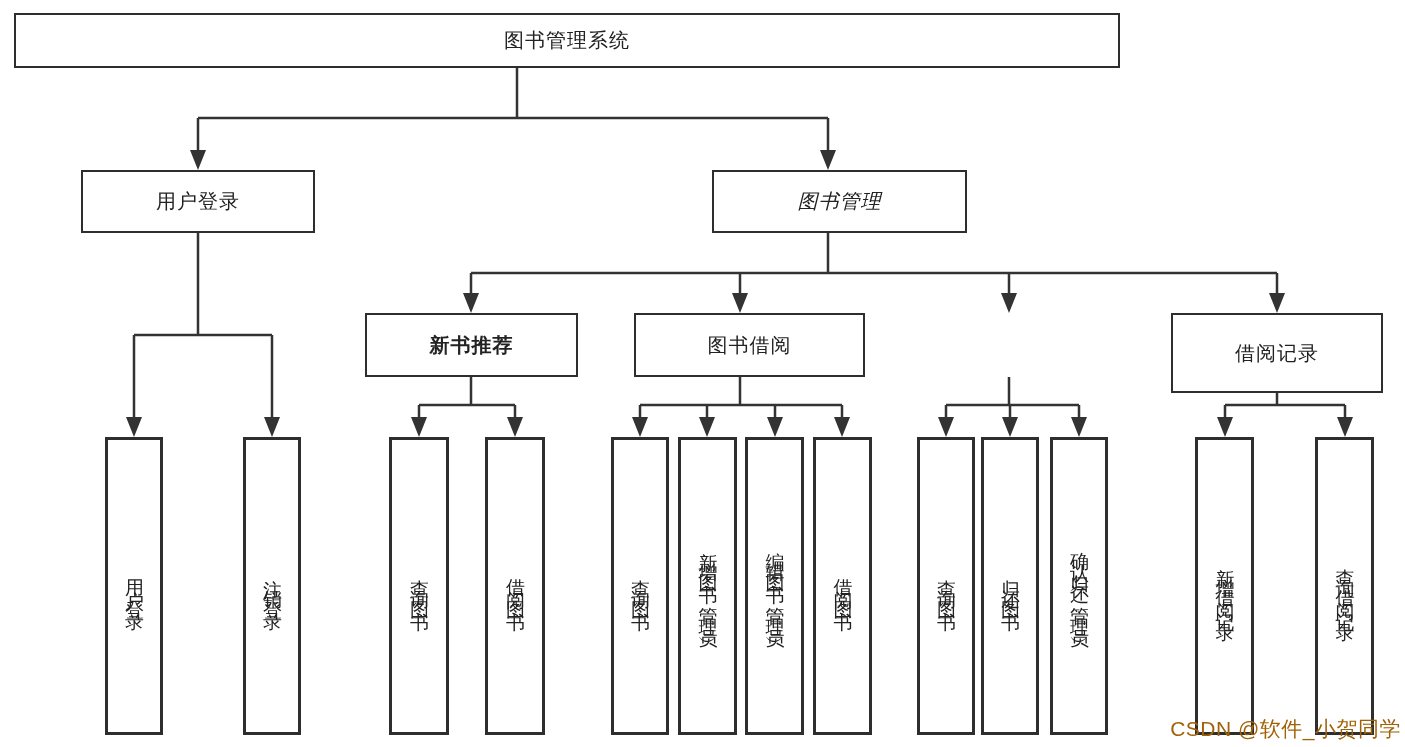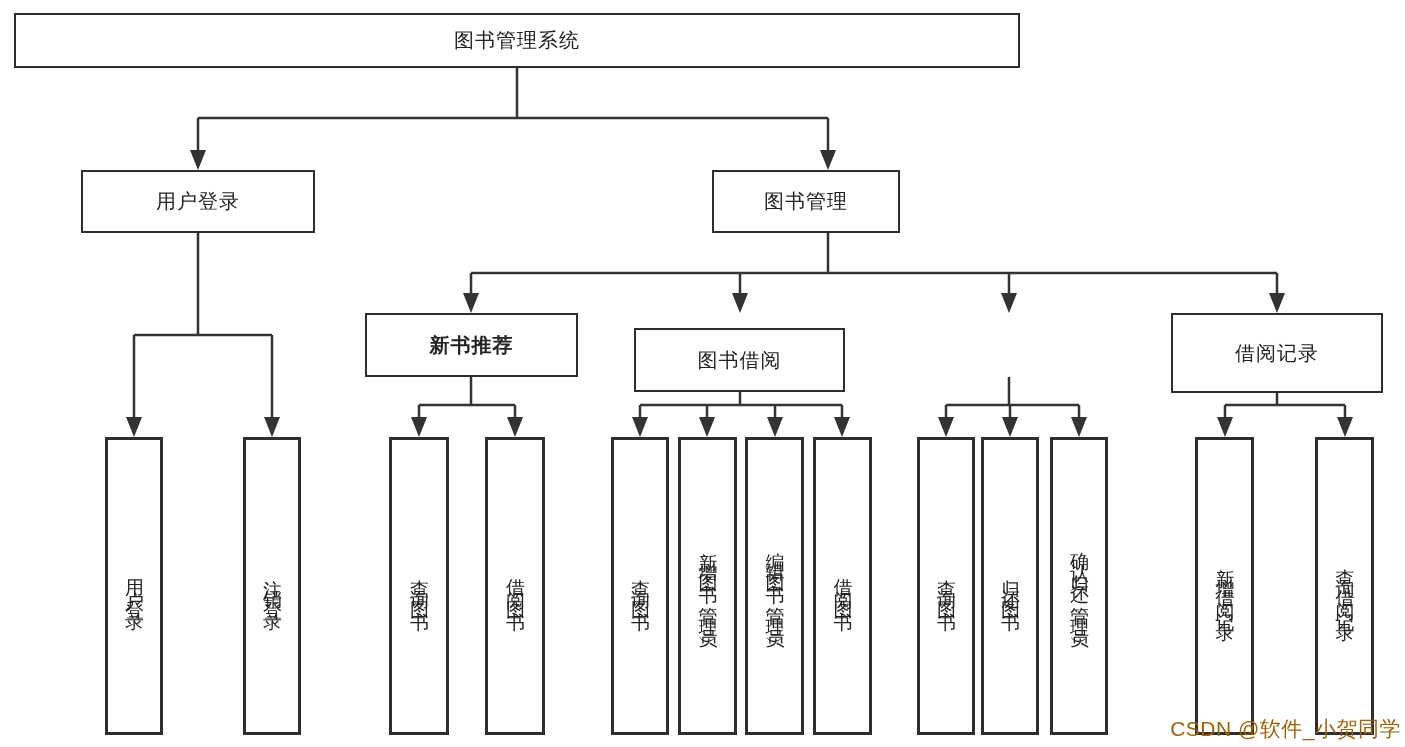--- a/index.html
+++ b/index.html
@@ -65,27 +65,27 @@
       M707 437 L699 417 L715 417 Z
       M775 437 L767 417 L783 417 Z
       M842 437 L834 417 L850 417 Z
       M946 437 L938 417 L954 417 Z
       M1010 437 L1002 417 L1018 417 Z
       M1079 437 L1071 417 L1087 417 Z
       M1225 437 L1217 417 L1233 417 Z
       M1345 437 L1337 417 L1353 417 Z"></path>
   </svg>
 
-  <div class="hbox" style="left:14px;top:13px;width:1006px;height:55px;">图书管理系统</div>
+  <div class="hbox" style="left:14px;top:13px;width:1106px;height:55px;">图书管理系统</div>
 
   <div class="hbox" style="left:81px;top:170px;width:234px;height:63px;">用户登录</div>
-  <div class="hbox" style="left:712px;top:170px;width:188px;height:63px;">图书管理</div>
+  <div class="hbox" style="left:712px;top:170px;width:255px;height:63px;font-style:italic;">图书管理</div>
 
   <div class="hbox" style="left:365px;top:313px;width:213px;height:64px;font-weight:bold;">新书推荐</div>
-  <div class="hbox" style="left:634px;top:328px;width:211px;height:64px;">图书借阅</div>
+  <div class="hbox" style="left:634px;top:313px;width:231px;height:64px;">图书借阅</div>
   <div class="hbox" style="left:1171px;top:313px;width:212px;height:80px;">借阅记录</div>
 
   <div class="vbox" style="left:105px;width:58px;">
     <span class="vtext">用户登录</span>
   </div>
   <div class="vbox" style="left:243px;width:58px;">
     <span class="vtext">注销登录</span>
   </div>
 
   <div class="vbox" style="left:389px;width:60px;">

